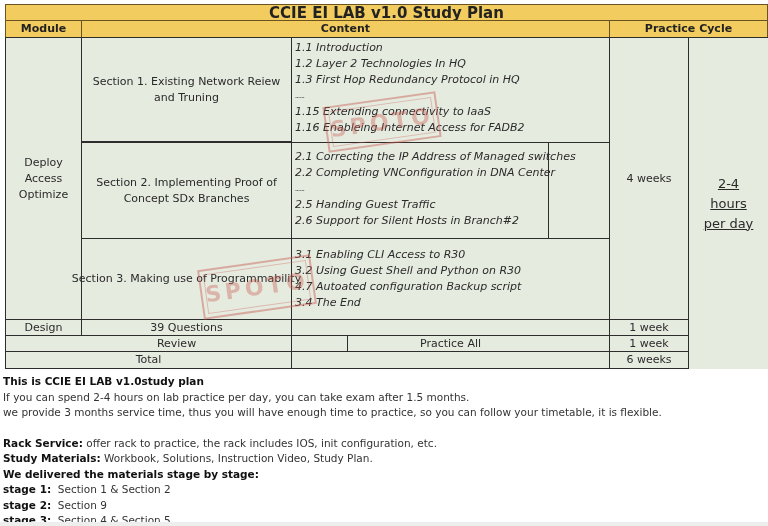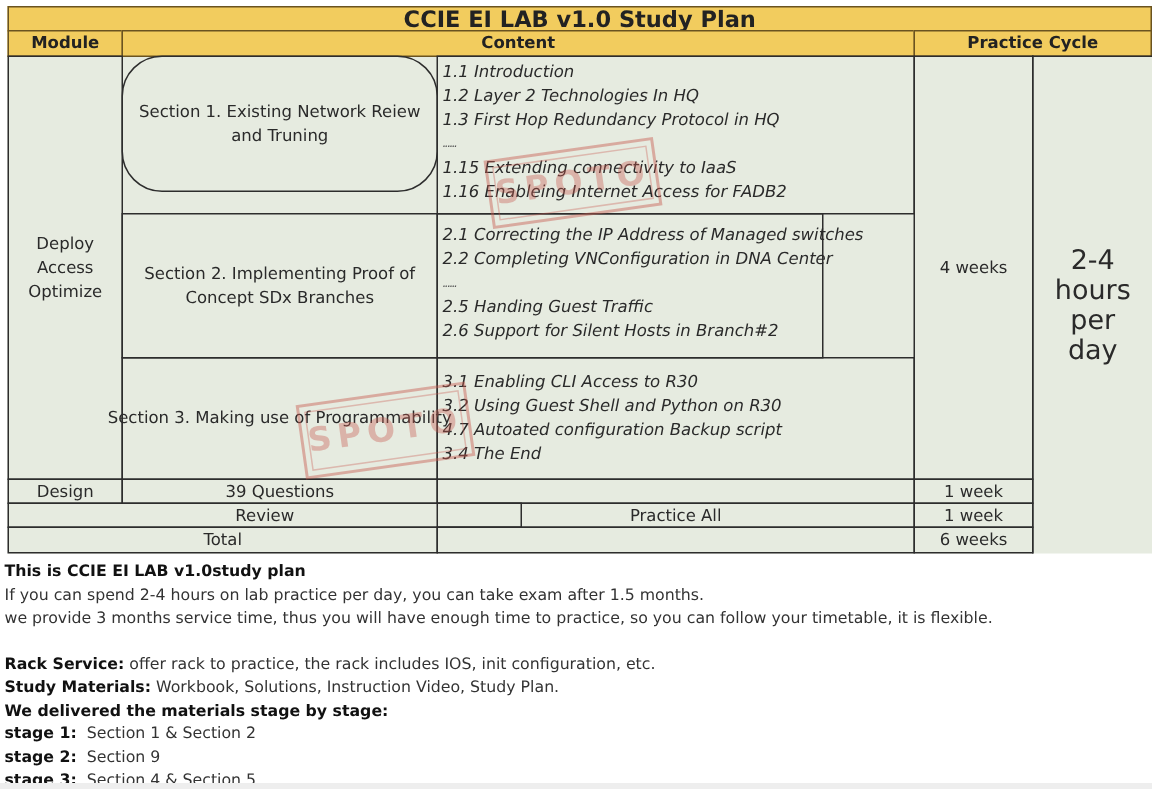--- a/index.html
+++ b/index.html
@@ -23,21 +23,21 @@
       text-align: center; color: #2a2a2a;
     }
     .hdr { background: #f2cc5e; font-weight: bold; color: #222; border-color: #6a5320; }
     .title { font-size: 15px; }
     .content-list {
       justify-content: flex-start; align-items: flex-start; text-align: left;
       flex-direction: column; padding: 2px 0 0 3px; font-style: italic;
     }
     .content-list .line { height: 16px; line-height: 16px; white-space: nowrap; }
     .content-list .dots { font-size: 8px; color: #555; letter-spacing: -1px; }
-    .big { font-size: 18px; line-height: 20px; }
+    .big { font-size: 13px; line-height: 20px; text-decoration: underline; }
     .stamp {
       position: absolute; border: 2px solid rgba(200,90,80,0.45);
       color: rgba(200,90,80,0.38); font-weight: bold;
       font-size: 22px; letter-spacing: 4px;
       display: flex; align-items: center; justify-content: center;
       transform: rotate(-8deg); pointer-events: none;
     }
     .stamp::after {
       content: ""; position: absolute; inset: 3px;
       border: 1px solid rgba(200,90,80,0.35);
@@ -62,21 +62,21 @@
   <div class="cell hdr title" style="left:0;top:0;width:763px;height:17px;">CCIE EI LAB v1.0 Study Plan</div>
 
   <div class="cell hdr" style="left:0;top:16px;width:77px;height:18px;">Module</div>
   <div class="cell hdr" style="left:76px;top:16px;width:529px;height:18px;">Content</div>
   <div class="cell hdr" style="left:604px;top:16px;width:159px;height:18px;">Practice Cycle</div>
 
   <div class="cell" style="left:0;top:33px;width:77px;height:283px;white-space:pre-line;">Deploy
 Access
 Optimize</div>
 
-  <div class="cell" style="left:76px;top:33px;width:211px;height:91px;padding:0 6px;border-radius:27px;">Section 1. Existing Network Reiew and Truning</div>
+  <div class="cell" style="left:76px;top:33px;width:211px;height:105px;padding:0 6px;">Section 1. Existing Network Reiew and Truning</div>
   <div class="cell content-list" style="left:286px;top:33px;width:319px;height:106px;">
     <div class="line">1.1 Introduction</div>
     <div class="line">1.2 Layer 2 Technologies In HQ</div>
     <div class="line">1.3 First Hop Redundancy Protocol in HQ</div>
     <div class="line dots">......</div>
     <div class="line">1.15 Extending connectivity to IaaS</div>
     <div class="line">1.16 Enableing Internet Access for FADB2</div>
   </div>
 
   <div class="cell" style="left:76px;top:138px;width:211px;height:97px;padding:0 4px;">Section 2. Implementing Proof of Concept SDx Branches</div>

